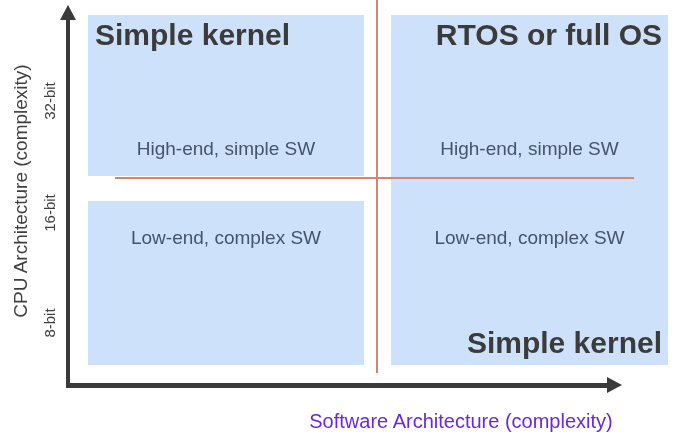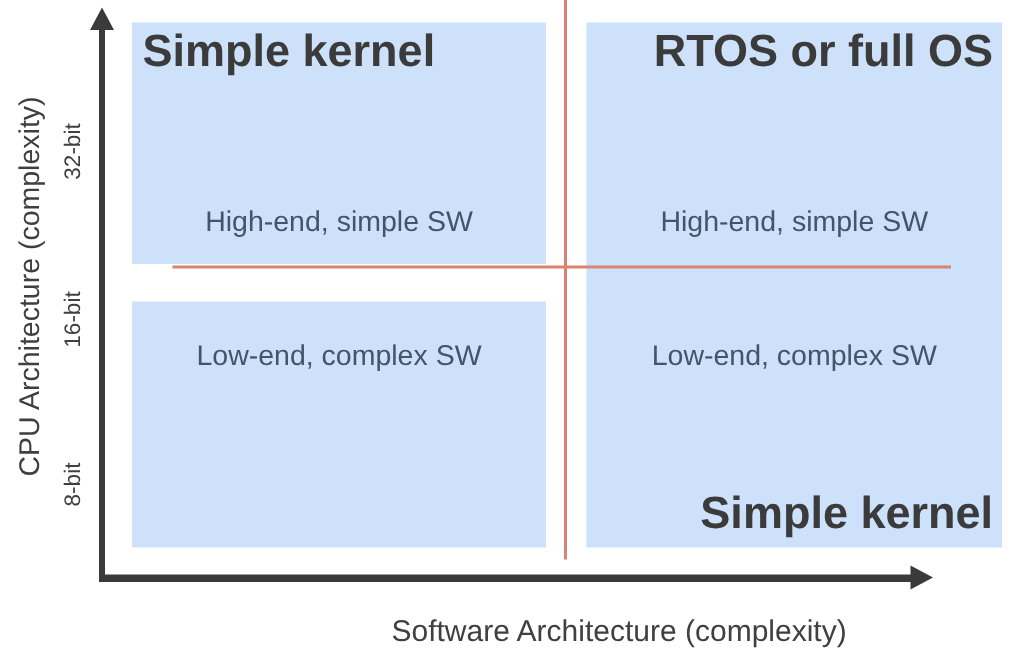--- a/index.html
+++ b/index.html
@@ -98,22 +98,23 @@
   .y-title  { left: 21px; top: 191px; font-size: 19px; }
   .tick     { font-size: 15px; }
   .tick-32  { left: 49px; top: 101px; }
   .tick-16  { left: 49px; top: 213px; }
   .tick-8   { left: 49px; top: 323px; }
 
   .x-title {
     position: absolute;
     left: 261px; top: 410px;
     width: 400px;
+    text-align: center;
     font-size: 20px;
-    color: #404040;
+    color: #6d28d9;
     white-space: nowrap;
   }
 </style>
 </head>
 <body>
 
 <div class="stage">
 
   <div class="quad quad-tl">
     <div class="quad-title t-tl">Simple kernel</div>

